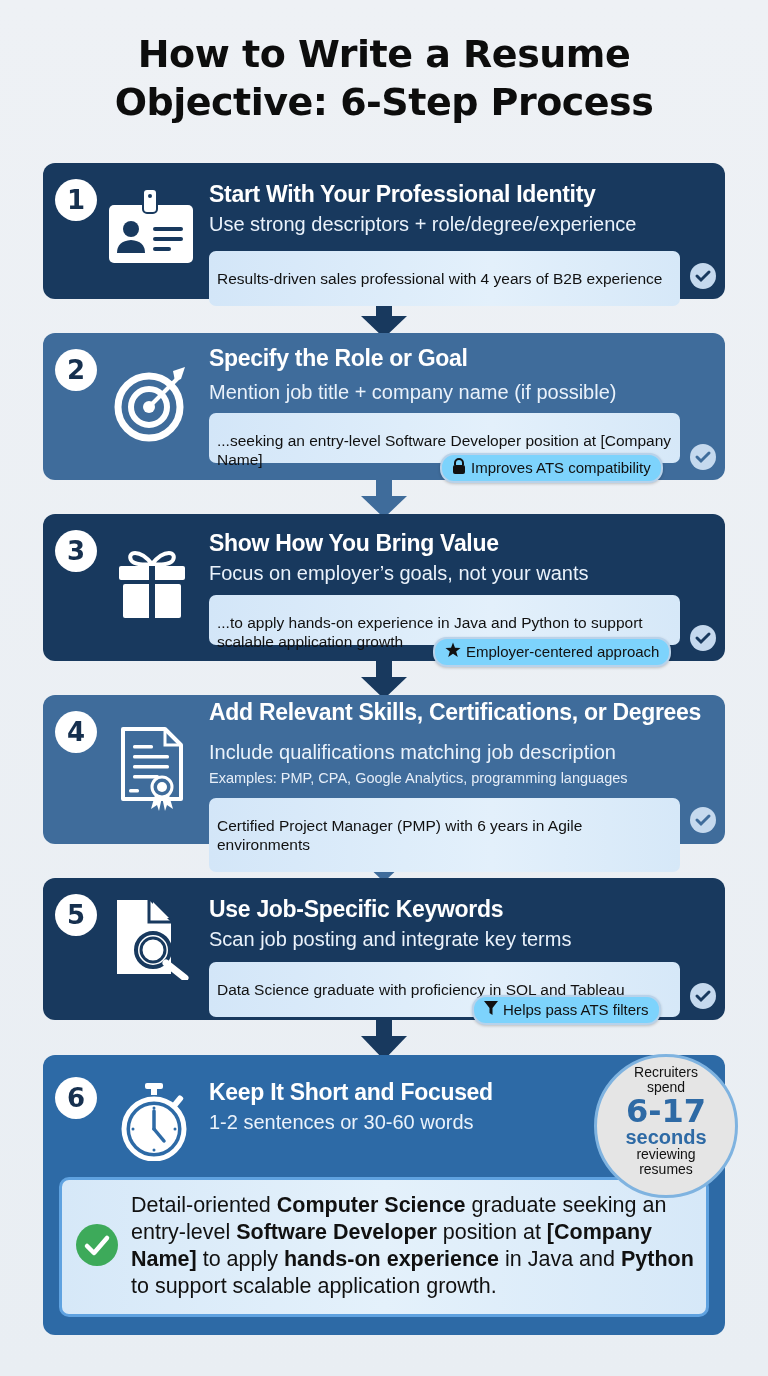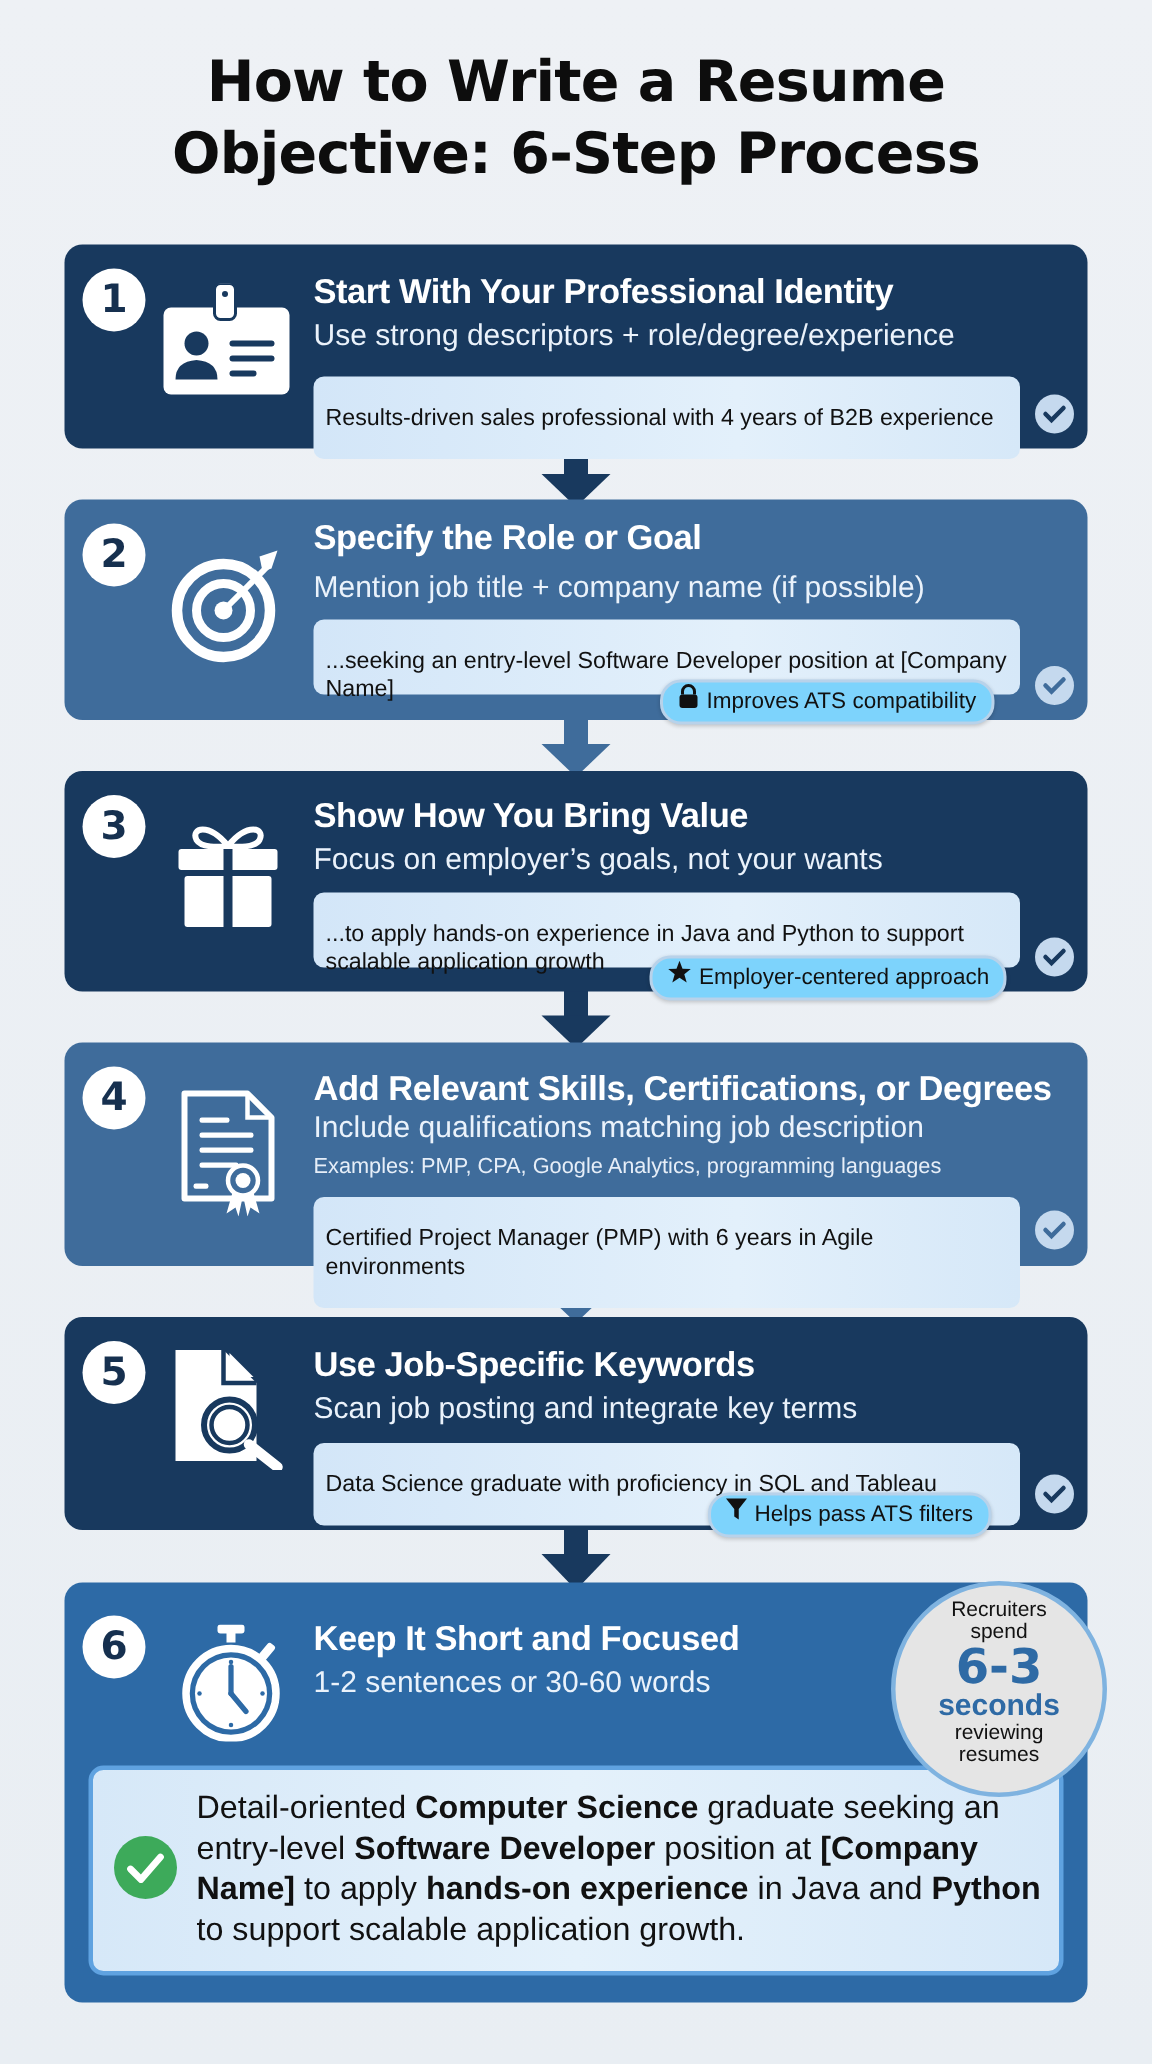--- a/index.html
+++ b/index.html
@@ -190,21 +190,21 @@
       <rect x="14" y="30" width="36" height="3.5" rx="1.5" fill="#fff"></rect>
       <rect x="14" y="40" width="36" height="3.5" rx="1.5" fill="#fff"></rect>
       <rect x="14" y="50" width="26" height="3.5" rx="1.5" fill="#fff"></rect>
       <rect x="10" y="64" width="10" height="3.5" rx="1.5" fill="#fff"></rect>
       <circle cx="43" cy="62" r="10" fill="#3f6c9b" stroke="#fff" stroke-width="3"></circle>
       <circle cx="43" cy="62" r="5" fill="#fff"></circle>
       <path d="M36 70 L32 84 L38 80 L40 86 L43 72 Z" fill="#fff"></path>
       <path d="M50 70 L54 84 L48 80 L46 86 L43 72 Z" fill="#fff"></path>
     </svg>
   </div>
-  <div class="h" style="top:17px;">Add Relevant Skills, Certifications, or Degrees</div>
+  <div class="h" style="top:4px;">Add Relevant Skills, Certifications, or Degrees</div>
   <div class="sub" style="top:46px;">Include qualifications matching job description</div>
   <div class="small" style="top:75px;">Examples: PMP, CPA, Google Analytics, programming languages</div>
   <div class="example" style="top:103px;">Certified Project Manager (PMP) with 6 years in Agile environments</div>
   <div class="check" style="top:112px;">
     <svg viewBox="0 0 26 26">
         <path d="M7 13 L11 17 L19 9" stroke="#3f6c9b" stroke-width="3" fill="none" stroke-linecap="round"></path>
       </svg>
   </div>
 </div>
 
@@ -254,21 +254,21 @@
         <circle cx="16" cy="46" r="1.5" fill="#2d6aa6"></circle>
     </svg>
   </div>
   <div class="h" style="top:24px;">Keep It Short and Focused</div>
   <div class="sub" style="top:56px;">1-2 sentences or 30-60 words</div>
 </div>
 
 <div class="stat-circle">
   <div class="l1">Recruiters</div>
   <div class="l2">spend</div>
-  <div class="big">6-3</div>
+  <div class="big">6-17</div>
   <div class="unit">seconds</div>
   <div class="l2">reviewing</div>
   <div class="l2">resumes</div>
 </div>
 
 <div class="final">
   <div class="gcheck">
     <svg viewBox="0 0 42 42">
         <circle cx="21" cy="21" r="21" fill="#3daa5a"></circle>
         <path d="M11 22 L18 29 L31 14" stroke="#fff" stroke-width="4.5" fill="none" stroke-linecap="round" stroke-linejoin="round"></path>

